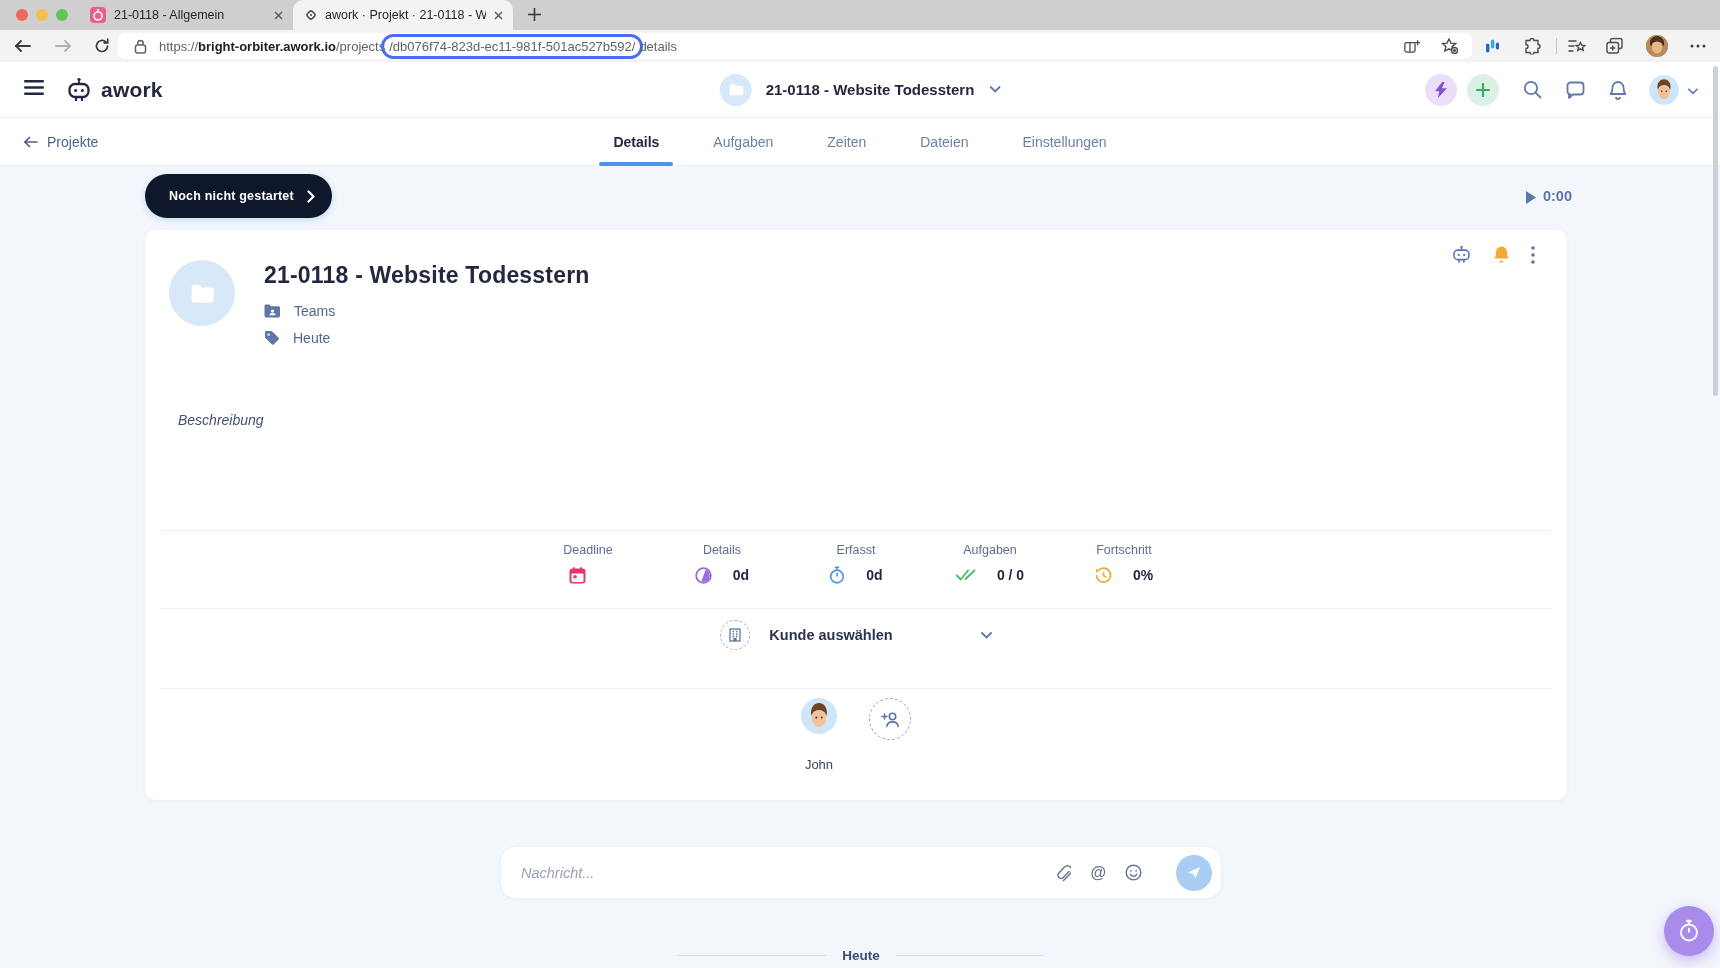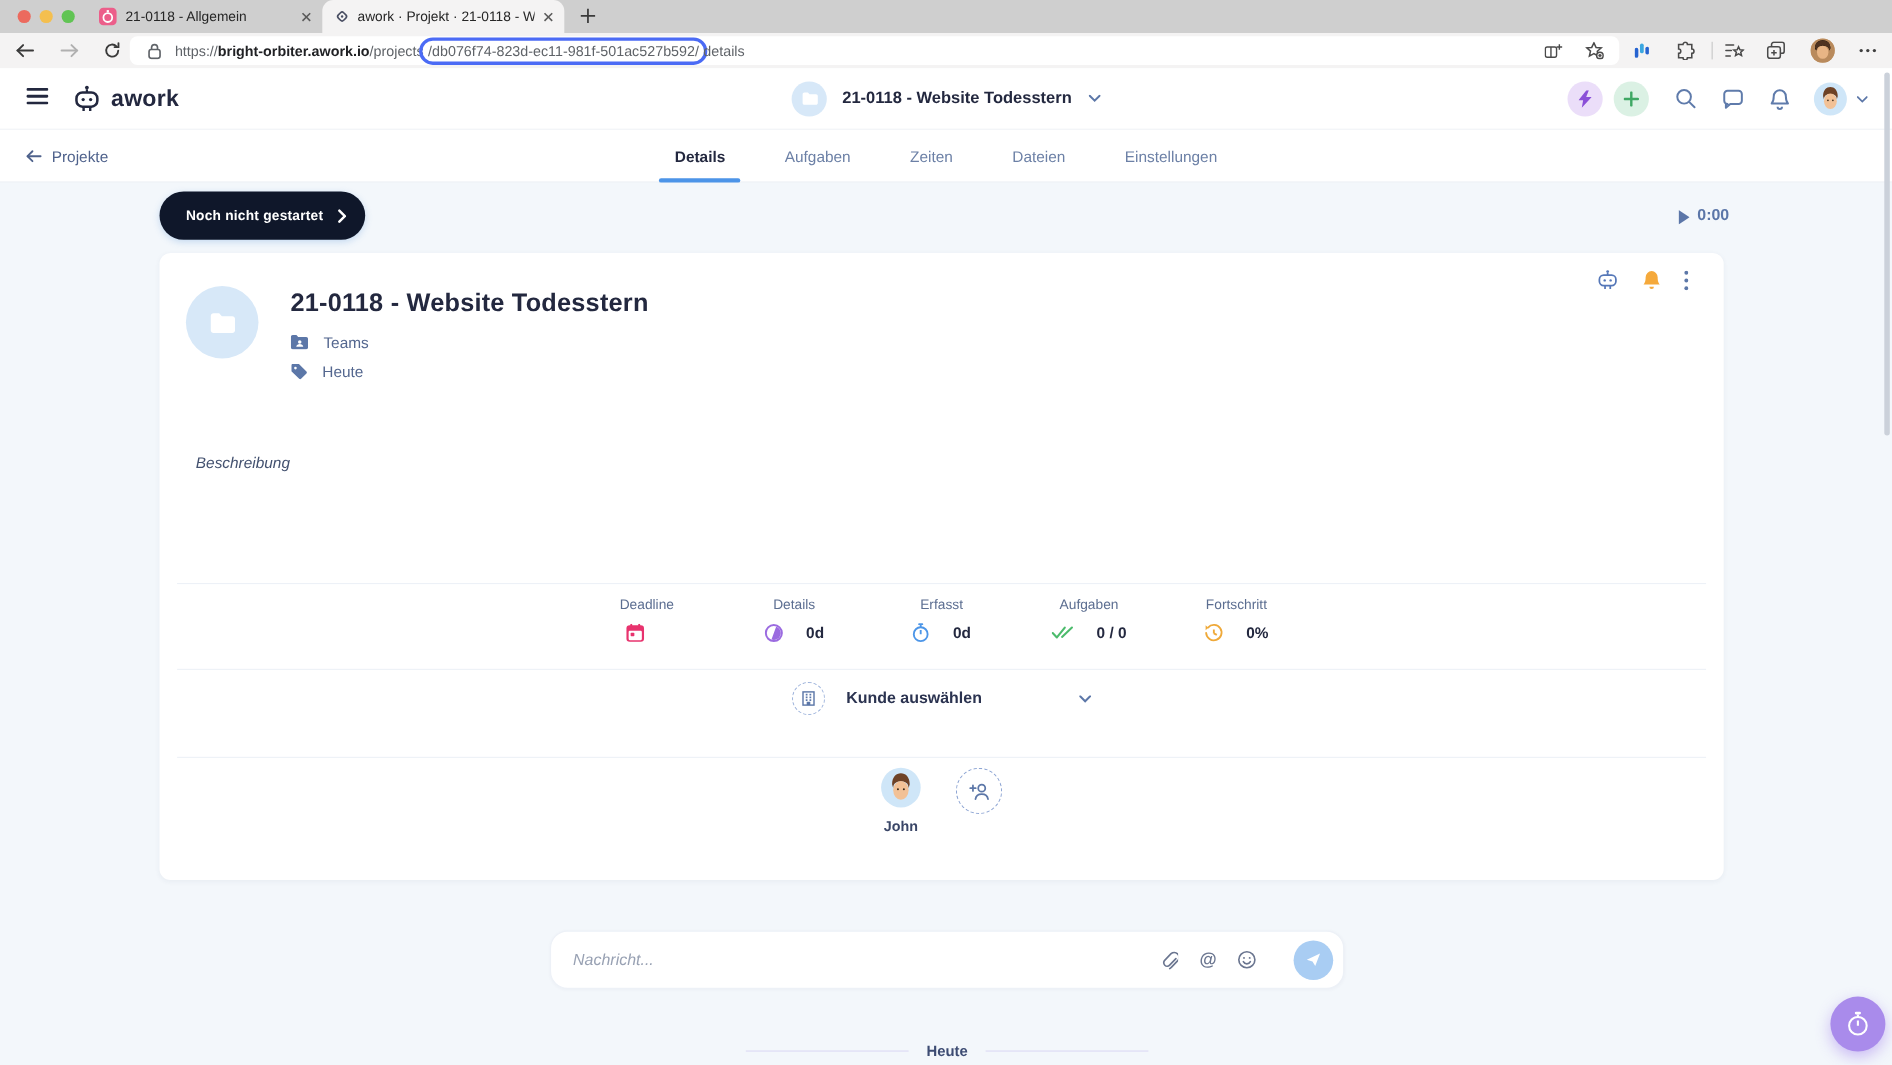--- a/index.html
+++ b/index.html
@@ -73,21 +73,21 @@
   .stat-label { font-size:12.5px; color:#5C6E91; font-weight:500; }
   .stat-value { margin-top:9px; display:flex; align-items:center; justify-content:center; gap:21px; height:18px; cursor:pointer; }
   .stat-num { font-size:14px; font-weight:700; color:#23283F; }
   .client-row { position:absolute; top:390px; left:0; right:0; display:flex; align-items:center; justify-content:center; cursor:pointer; }
   .client-circle { width:30px; height:30px; border-radius:50%; border:1.6px dashed #9FB4DC; display:flex; align-items:center; justify-content:center; }
   .client-label { margin-left:19px; font-size:14.5px; font-weight:600; color:#2B3350; }
   .client-chevron { margin-left:88px; display:flex; }
   .members { position:absolute; top:468px; left:0; right:0; display:flex; justify-content:center; align-items:flex-start; gap:32px; }
   .member { display:flex; flex-direction:column; align-items:center; cursor:pointer; }
   .member-avatar { width:36px; height:36px; border-radius:50%; background:#CFE6F8; overflow:hidden; }
-  .member-name { margin-top:9px; font-size:13px; color:#3A4667; font-weight:700; }
+  .member-name { margin-top:23px; font-size:13px; color:#3A4667; font-weight:400; }
   .adduser-circle { width:42px; height:42px; border-radius:50%; border:1.6px dashed #8FA6D4; display:flex; align-items:center; justify-content:center; cursor:pointer; }
 
   .activity { position:absolute; left:500px; top:833px; width:722px; }
   .act-head { display:flex; align-items:center; justify-content:space-between; }
   .act-title { font-size:17.5px; font-weight:800; color:#1F2438; }
   .act-filter { display:flex; align-items:center; gap:10px; font-size:14px; font-weight:600; color:#2B3350; cursor:pointer; }
   .composer { margin-top:13px; height:53px; background:#fff; border-radius:16px; border:1px solid #EDF1F7; box-shadow:0 1px 3px rgba(40,60,100,.04); display:flex; align-items:center; padding:0 9px 0 20px; }
   .placeholder { flex:1; font-style:italic; font-size:14.5px; color:#98A1B3; }
   .composer-icons { display:flex; align-items:center; gap:19px; }
   .at { font-size:16px; font-weight:700; color:#6B7690; }

